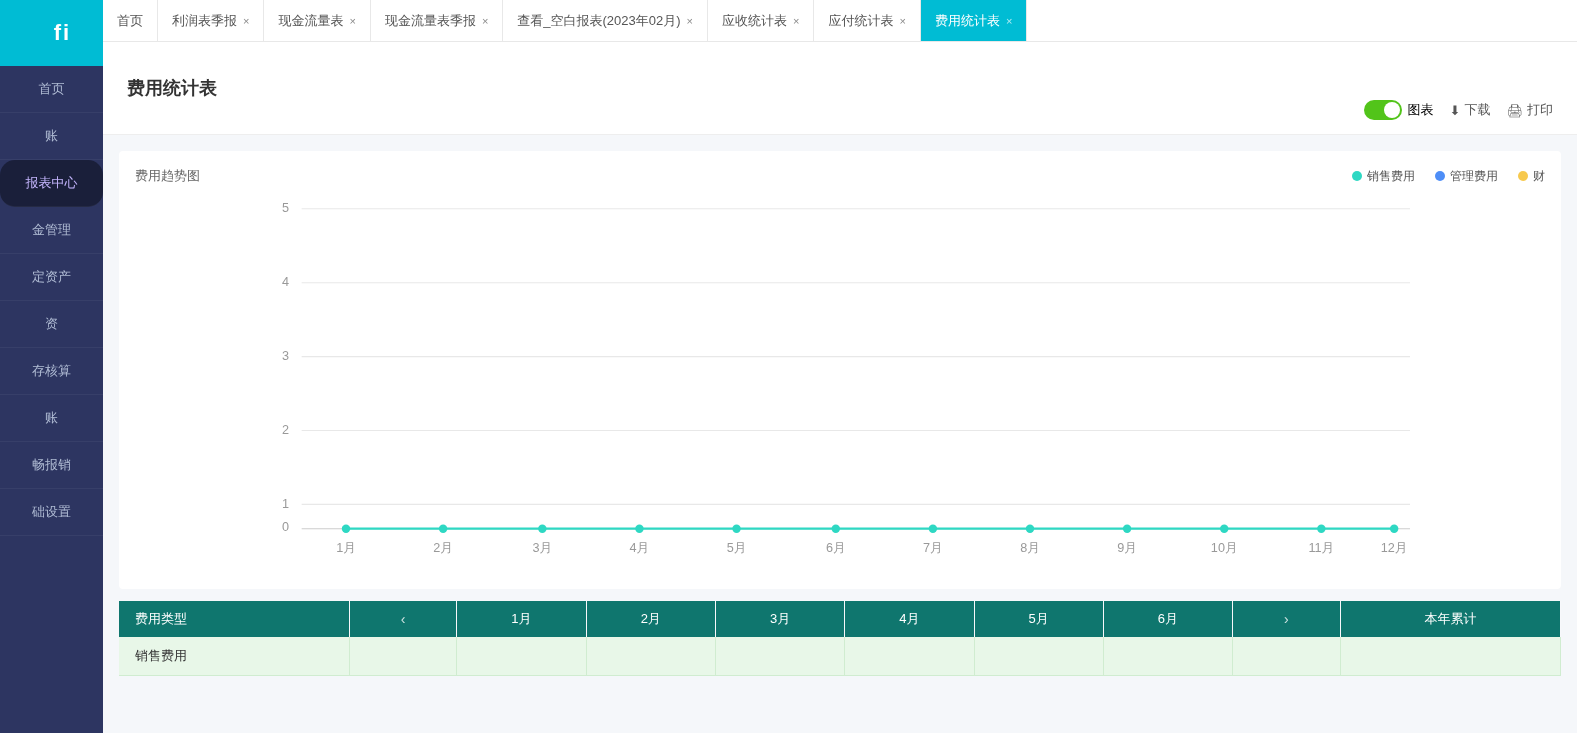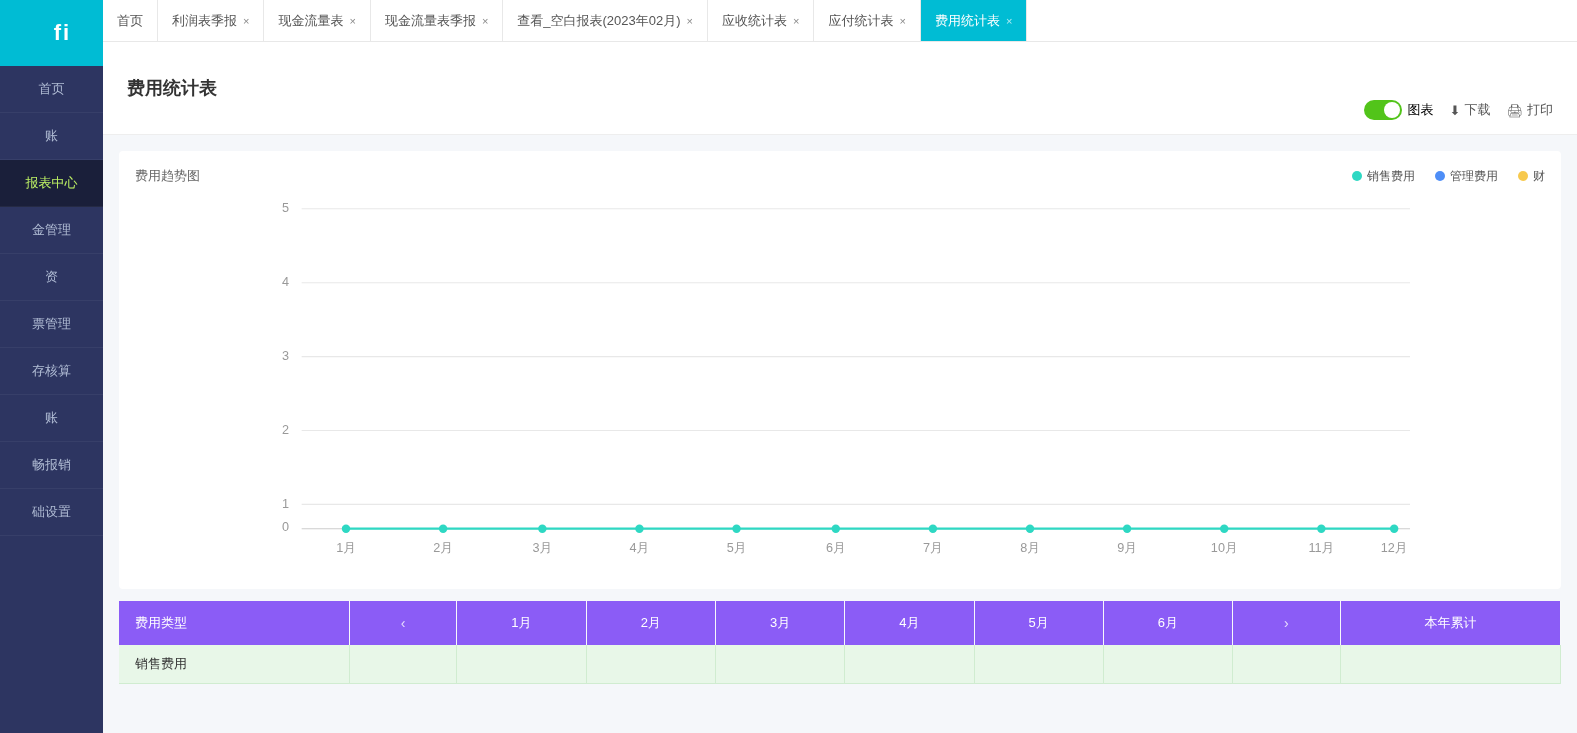--- a/index.html
+++ b/index.html
@@ -31,21 +31,22 @@
     .sidebar-item {
       padding: 14px 8px;
       text-align: center;
       font-size: 13px;
       color: #b0bcd4;
       cursor: pointer;
       border-bottom: 1px solid rgba(255,255,255,0.05);
     }
     .sidebar-item.active {
       background: #1a1f3a;
-      color: #bef264;
+      color: #c4b5fd;
+      border-radius: 15px;
     }
 
     
     .main {
       flex: 1;
       display: flex;
       flex-direction: column;
       overflow: hidden;
     }
 
@@ -192,23 +193,23 @@
     .table-area {
       margin: 12px 16px 0 16px;
       flex-shrink: 0;
     }
     .data-table {
       width: 100%;
       border-collapse: collapse;
       font-size: 13px;
     }
     .data-table thead tr {
-      background: #8b5cf6;
+      background: #0f766e;
       color: #fff;
-      height: 44px;
+      height: 36px;
     }
     .data-table thead th {
       padding: 0 12px;
       font-weight: 500;
       text-align: center;
       border-right: 1px solid rgba(255,255,255,0.2);
       position: relative;
     }
     .data-table thead th:first-child {
       text-align: left;
@@ -238,22 +239,22 @@
   </style>
 </head>
 <body>
 
 <div class="sidebar">
   <div class="sidebar-logo">fi</div>
   <div class="sidebar-item">首页</div>
   <div class="sidebar-item">账</div>
   <div class="sidebar-item active">报表中心</div>
   <div class="sidebar-item">金管理</div>
+  <div class="sidebar-item">定资产</div>
   <div class="sidebar-item">资</div>
-  <div class="sidebar-item">票管理</div>
   <div class="sidebar-item">存核算</div>
   <div class="sidebar-item">账</div>
   <div class="sidebar-item">畅报销</div>
   <div class="sidebar-item">础设置</div>
 </div>
 
 <div class="main">
 
   <div class="tab-bar">
     <div class="tab home">

